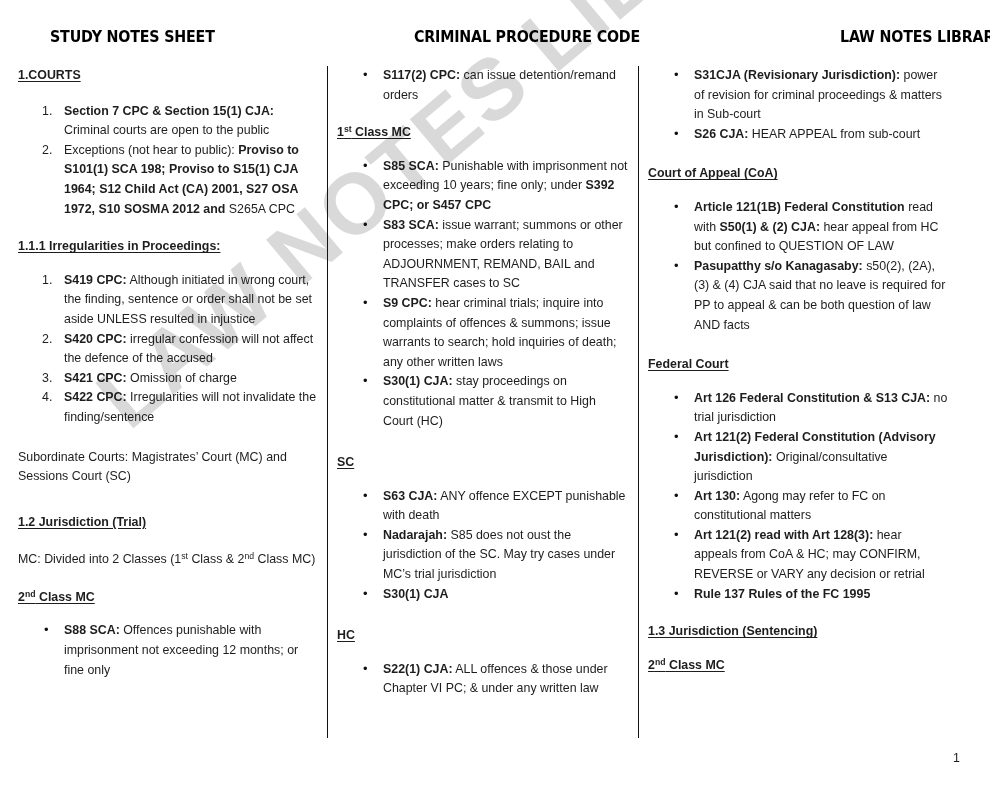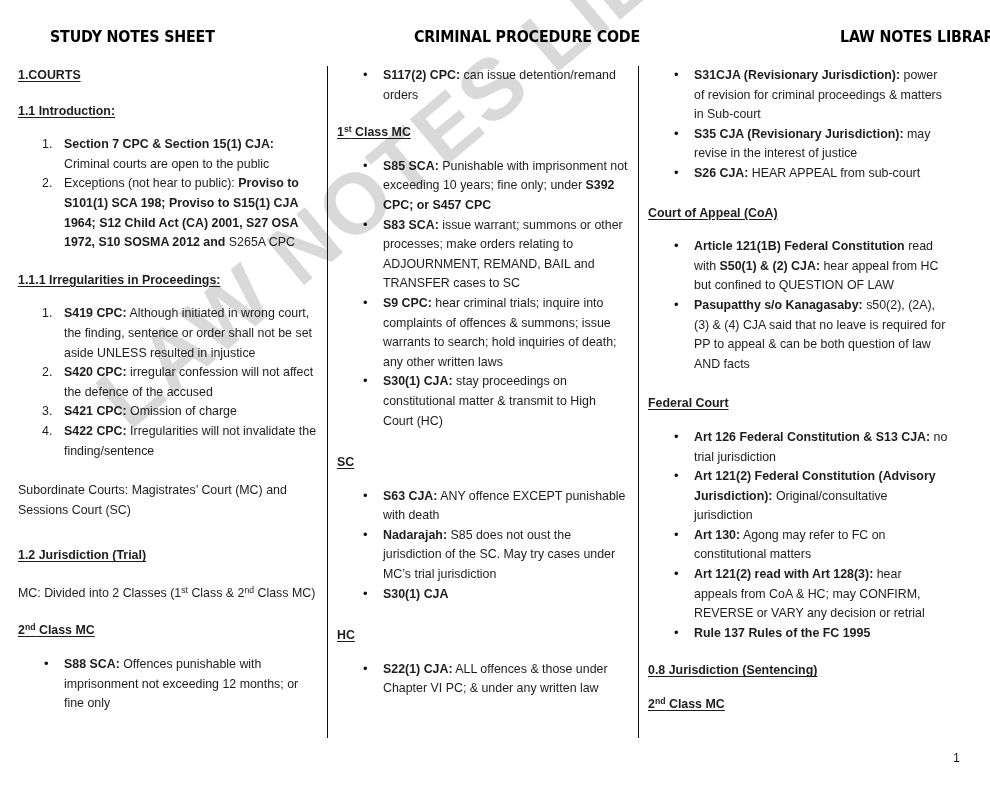--- a/index.html
+++ b/index.html
@@ -189,21 +189,20 @@
     <div class="hdr" id="hdr-mid">CRIMINAL PROCEDURE CODE</div>
     <div class="hdr" id="hdr-right">LAW NOTES LIBRARY</div>
   </div>
 
   <div id="columns">
     <div class="divider" id="div-1"></div>
     <div class="divider" id="div-2"></div>
 
     <div class="col blk" id="col-1">
         <div class="heading" id="c1-b0" style="margin-bottom: 16px;">1.COURTS</div>
-        <div class="heading" id="c1-b1" style="margin-bottom: 14px;">1.1 Introduction:</div>
         <ol class="numbers" id="c1-b2" style="margin-bottom: 18px;">
           <li><b>Section 7 CPC &amp; Section 15(1) CJA:</b><span> Criminal courts are open to the public</span></li>
           <li><span>Exceptions (not hear to public): </span><b>Proviso to S101(1) SCA 198; Proviso to S15(1) CJA 1964; S12 Child Act (CA) 2001, S27 OSA 1972, S10 SOSMA 2012 and </b><span>S265A CPC</span></li>
         </ol>
         <div class="heading" id="c1-b3" style="">1.1.1 Irregularities in Proceedings:</div>
         <ol class="numbers" id="c1-b4" style="margin-bottom: 20px;">
           <li><b>S419 CPC:</b><span> Although initiated in wrong court, the finding, sentence or order shall not be set aside UNLESS resulted in injustice</span></li>
           <li><b>S420 CPC:</b><span> irregular confession will not affect the defence of the accused</span></li>
           <li><b>S421 CPC:</b><span> Omission of charge</span></li>
           <li><b>S422 CPC:</b><span> Irregularities will not invalidate the finding/sentence</span></li>
@@ -234,35 +233,34 @@
           <li><b>S30(1) CJA</b></li>
         </ul>
         <div class="heading" id="c2-b5" style="margin-bottom: 14px;">HC</div>
         <ul class="bullets" id="c2-b6">
           <li><b>S22(1) CJA:</b><span> ALL offences &amp; those under Chapter VI PC; &amp; under any written law</span></li>
         </ul>
       </div>
     <div class="col blk" id="col-3">
         <ul class="bullets" id="c3-b0" style="margin-bottom: 20px;">
           <li><b>S31CJA (Revisionary Jurisdiction):</b><span> power of revision for criminal proceedings &amp; matters in Sub-court</span></li>
-          <li><b>S35 CJA (Revisionary Jurisdiction):</b><span> may revise in the interest of justice</span></li>
           <li><b>S26 CJA:</b><span> HEAR APPEAL from sub-court</span></li>
         </ul>
         <div class="heading" id="c3-b1" style="margin-bottom: 14px;">Court of Appeal (CoA)</div>
         <ul class="bullets" id="c3-b2" style="margin-bottom: 20px;">
           <li><b>Article 121(1B) Federal Constitution</b><span> read with </span><b>S50(1) &amp; (2) CJA:</b><span> hear appeal from HC but confined to QUESTION OF LAW</span></li>
           <li><b>Pasupatthy s/o Kanagasaby:</b><span> s50(2), (2A), (3) &amp; (4) CJA said that no leave is required for PP to appeal &amp; can be both question of law AND facts</span></li>
         </ul>
         <div class="heading" id="c3-b3" style="margin-bottom: 14px;">Federal Court</div>
         <ul class="bullets" id="c3-b4" style="margin-bottom: 18px;">
           <li><b>Art 126 Federal Constitution &amp; S13 CJA:</b><span> no trial jurisdiction</span></li>
           <li><b>Art 121(2) Federal Constitution (Advisory Jurisdiction):</b><span> Original/consultative jurisdiction</span></li>
           <li><b>Art 130:</b><span> Agong may refer to FC on constitutional matters</span></li>
           <li><b>Art 121(2) read with Art 128(3):</b><span> hear appeals from CoA &amp; HC; may CONFIRM, REVERSE or VARY any decision or retrial</span></li>
           <li><b>Rule 137 Rules of the FC 1995</b></li>
         </ul>
-        <div class="heading" id="c3-b5" style="margin-bottom: 14px;">0.8 Jurisdiction (Sentencing)</div>
+        <div class="heading" id="c3-b5" style="margin-bottom: 14px;">1.3 Jurisdiction (Sentencing)</div>
         <div class="heading" id="c3-b6">2<sup>nd</sup> Class MC</div>
       </div>
   </div>
 
   <div id="page-number">1</div>
 </div>
 
 </body></html>

